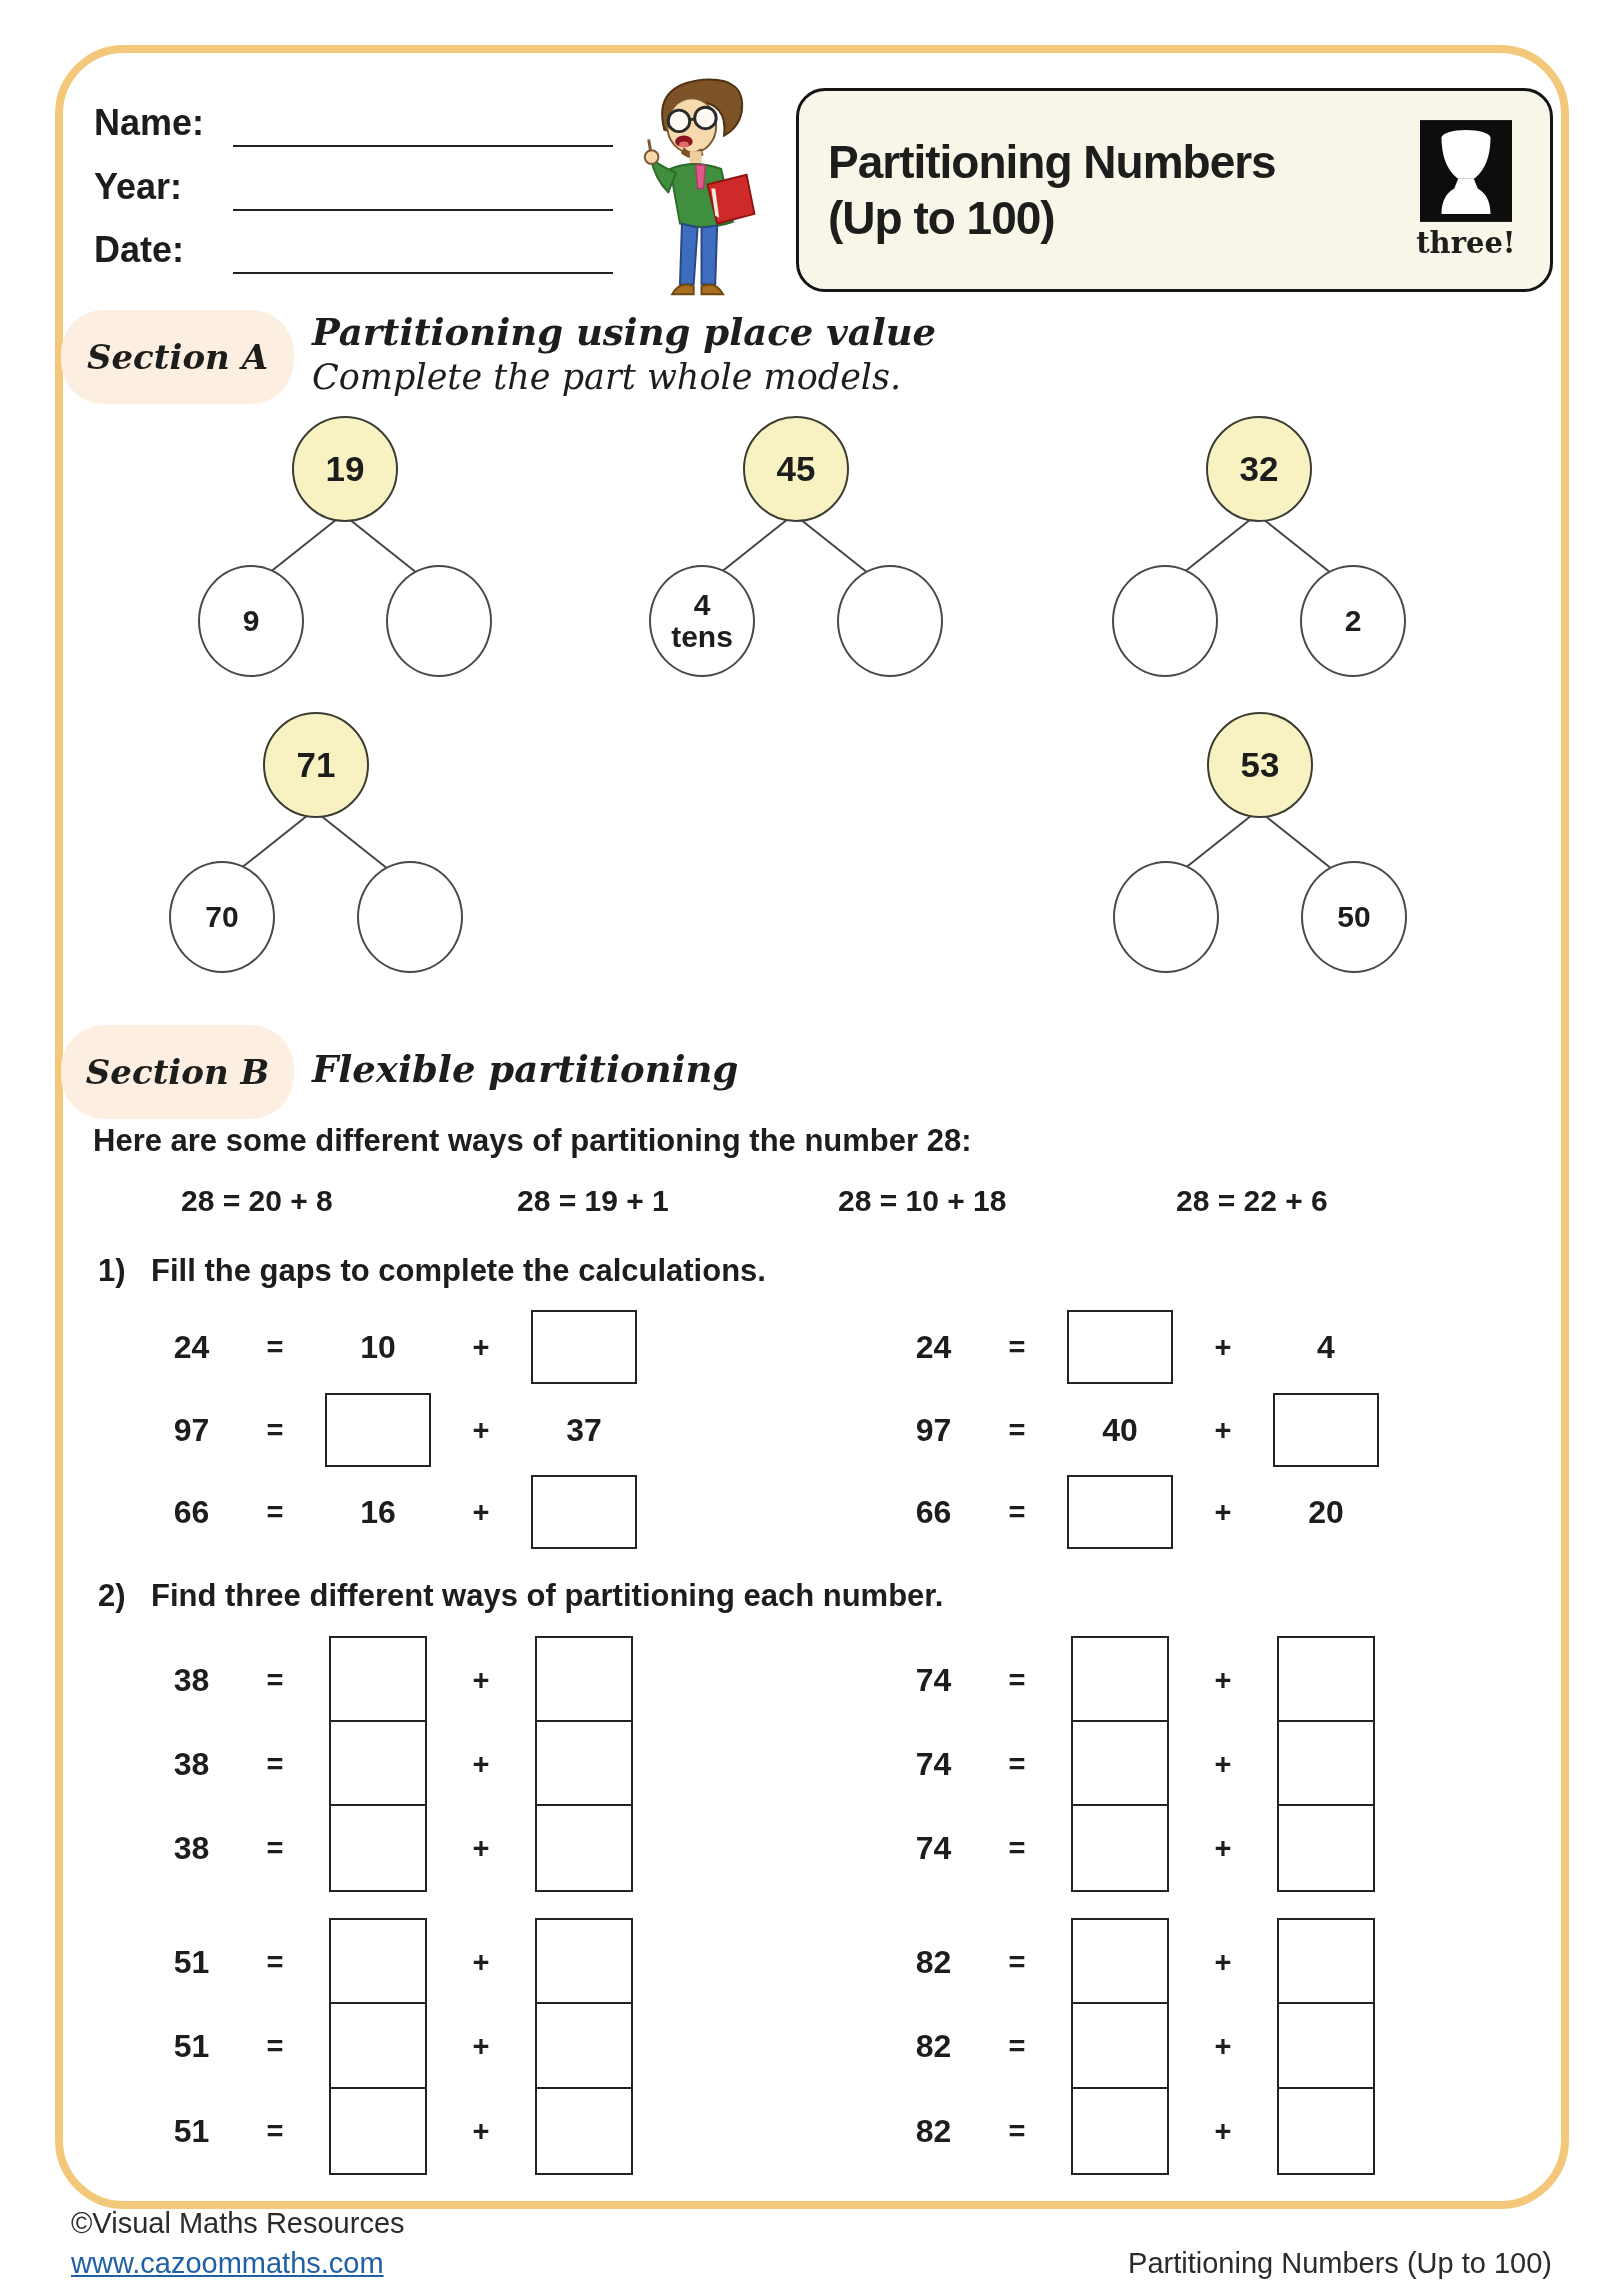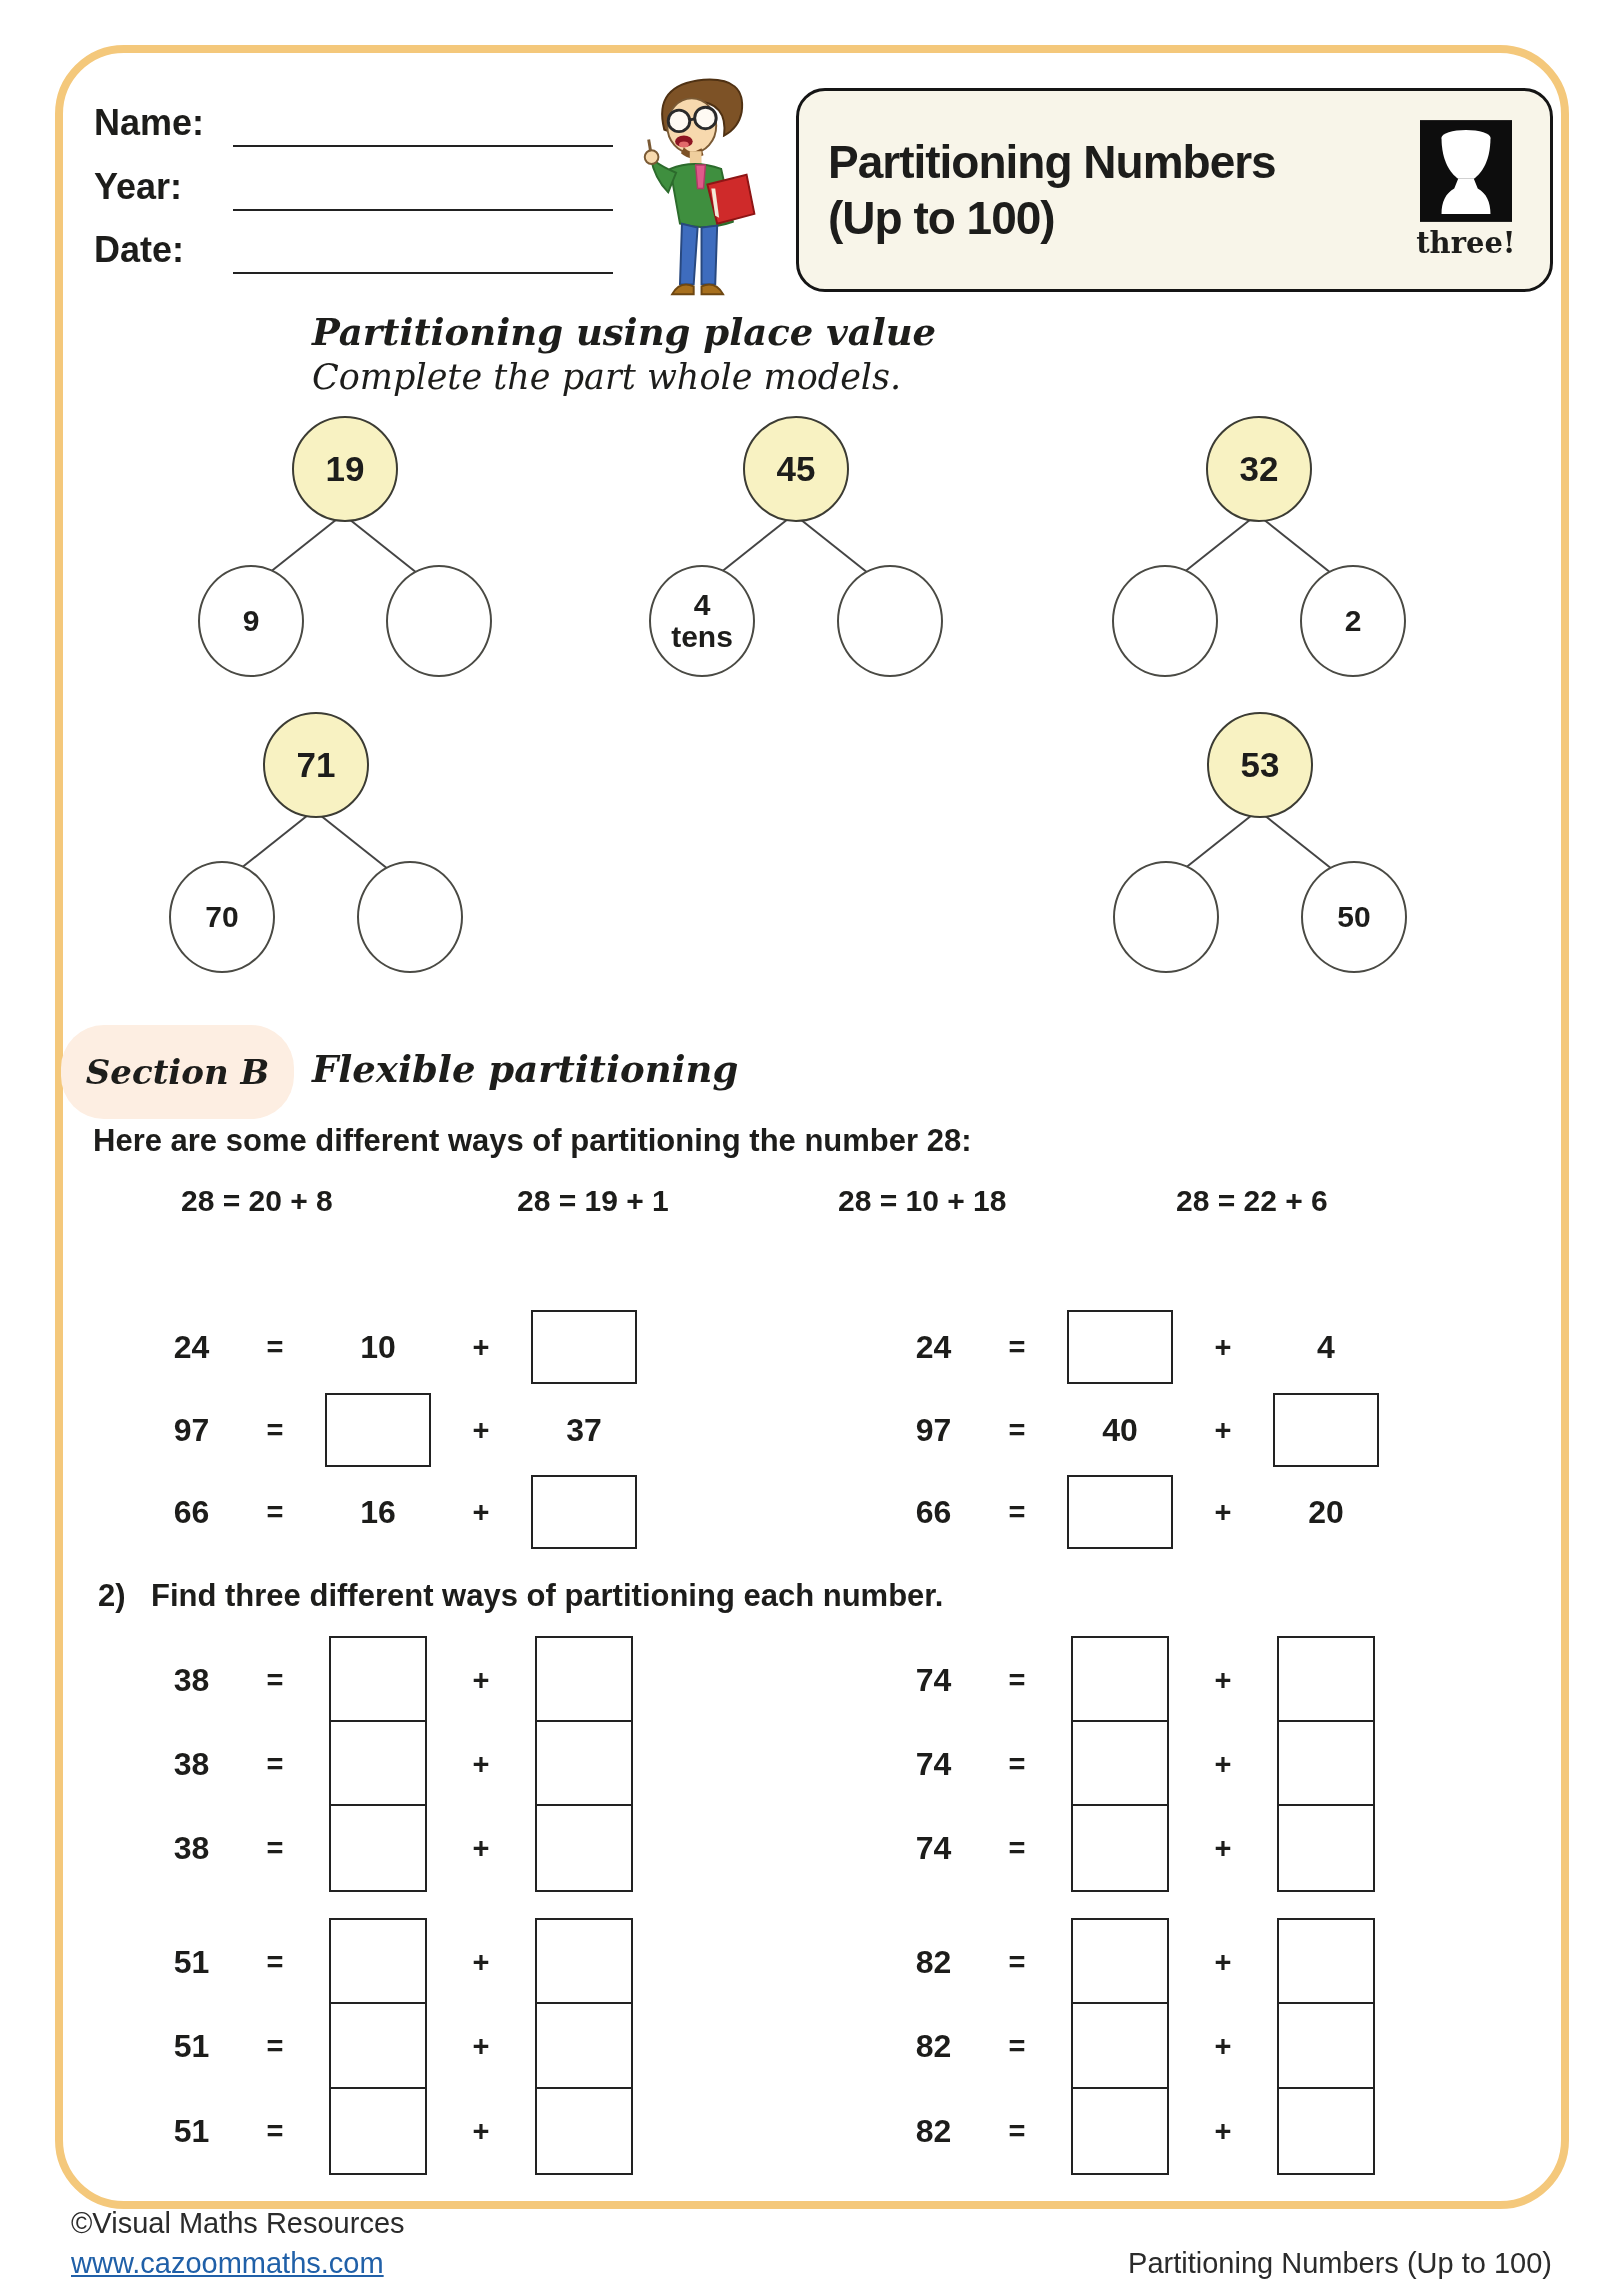--- a/index.html
+++ b/index.html
@@ -105,20 +105,21 @@
       <svg width="92" height="102" viewBox="0 0 94 104">
         <rect x="0" y="0" width="94" height="104" fill="#0d0d0d"></rect>
         <ellipse cx="47" cy="18" rx="25" ry="8" fill="#ffffff"></ellipse>
         <path d="M22 18 C22 42 31 54 39 60 L55 60 C63 54 72 42 72 18 Z" fill="#ffffff"></path>
         <path d="M39 60 L35 70 C26 75 22 84 22 96 L72 96 C72 84 68 75 59 70 L55 60 Z" fill="#ffffff"></path>
       </svg>
       <div class="logo-caption">three!</div>
     </div>
   </div>
 
+  <div class="section-pill" style="top:310px;">Section A</div>
   <div class="sec-heading" style="top:310px;">Partitioning using place value</div>
   <div class="sec-subheading" style="top:357px;">Complete the part whole models.</div>
 
   <div class="pw-model m1">
     <svg class="pw-lines" width="392" height="261" viewBox="0 0 400 266">
       <line x1="200" y1="100" x2="112" y2="170" stroke="#444" stroke-width="2"></line>
       <line x1="200" y1="100" x2="288" y2="170" stroke="#444" stroke-width="2"></line>
     </svg>
     <div class="pw-whole">19</div>
     <div class="pw-part left">9</div>
@@ -170,20 +171,23 @@
   <div class="section-pill" style="top:1025px;">Section B</div>
   <div class="sec-heading" style="top:1047px;">Flexible partitioning</div>
 
   <div class="intro-text">Here are some different ways of partitioning the number 28:</div>
 
   <span class="example-eq" style="left:181px;">28 = 20 + 8</span>
   <span class="example-eq" style="left:517px;">28 = 19 + 1</span>
   <span class="example-eq" style="left:838px;">28 = 10 + 18</span>
   <span class="example-eq" style="left:1176px;">28 = 22 + 6</span>
 
+  <div class="q-label" style="left:98px;top:1253px;">
+    <span class="q-num">1)</span><span>Fill the gaps to complete the calculations.</span>
+  </div>
 
   <div class="calc-row" style="left:145px;top:1308px;">
     <div class="cell c-num">24</div>
     <div class="cell c-op">=</div>
     <div class="cell c-val">10</div>
     <div class="cell c-op">+</div>
     <div class="cell c-val">
         <div class="ans-box"></div>
       </div>
   </div>

